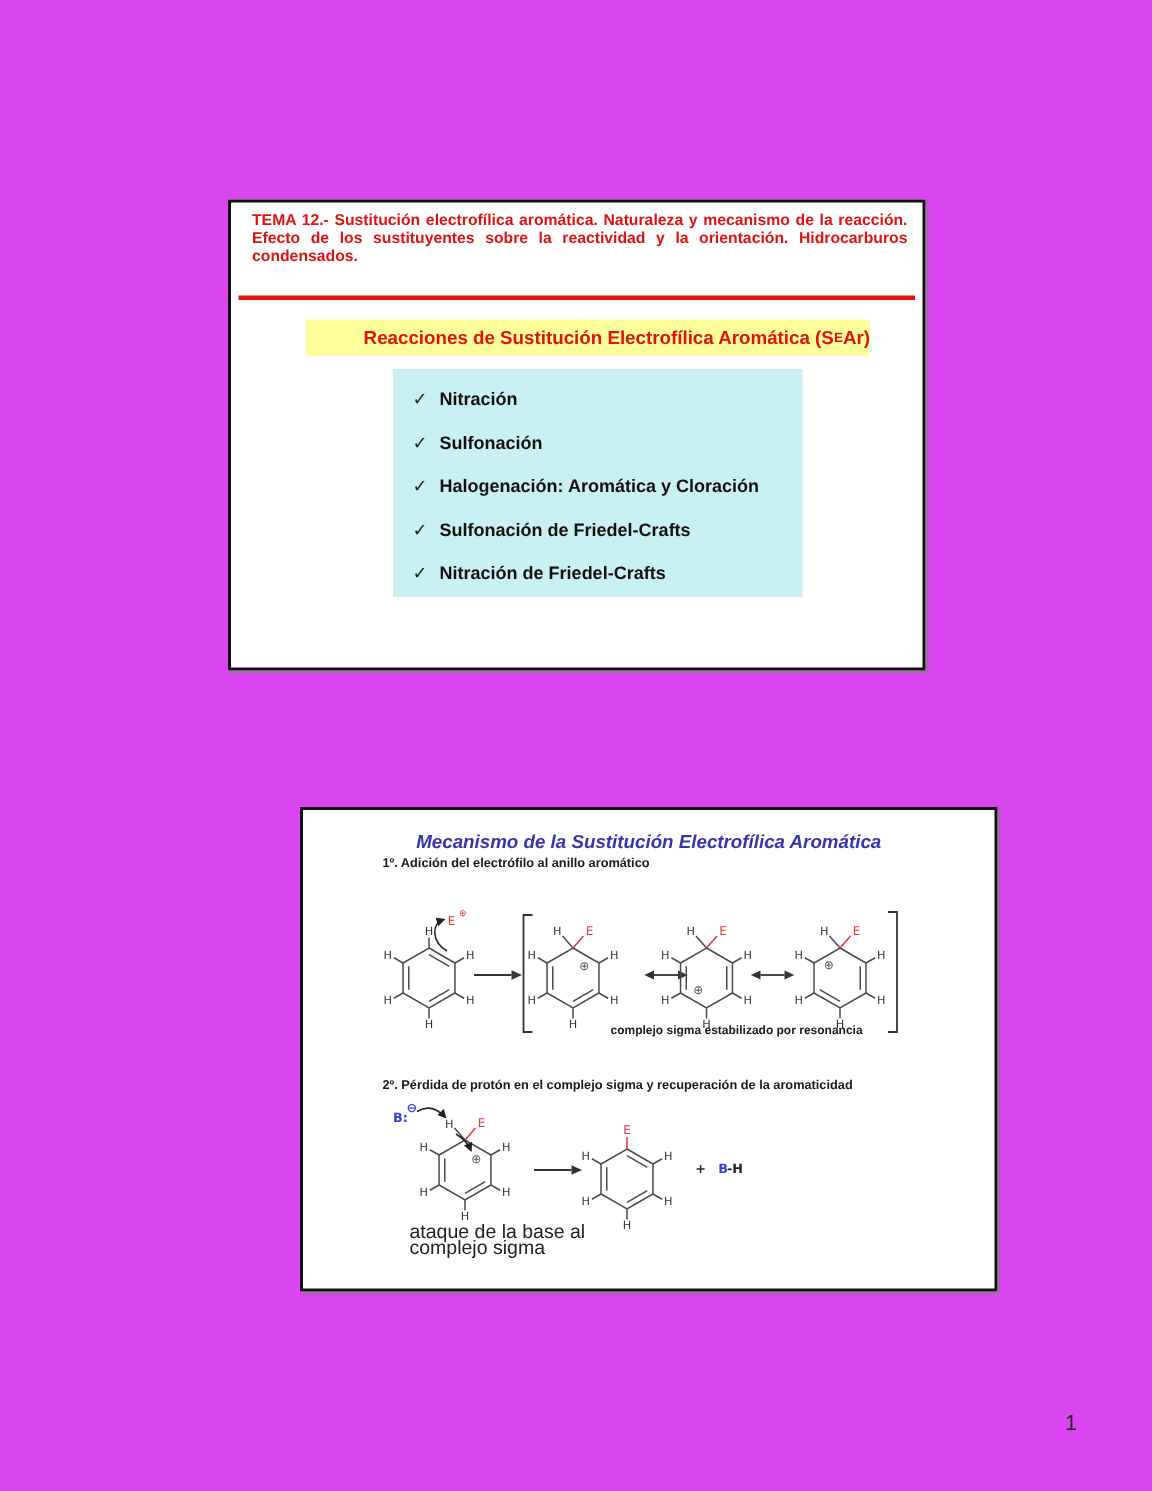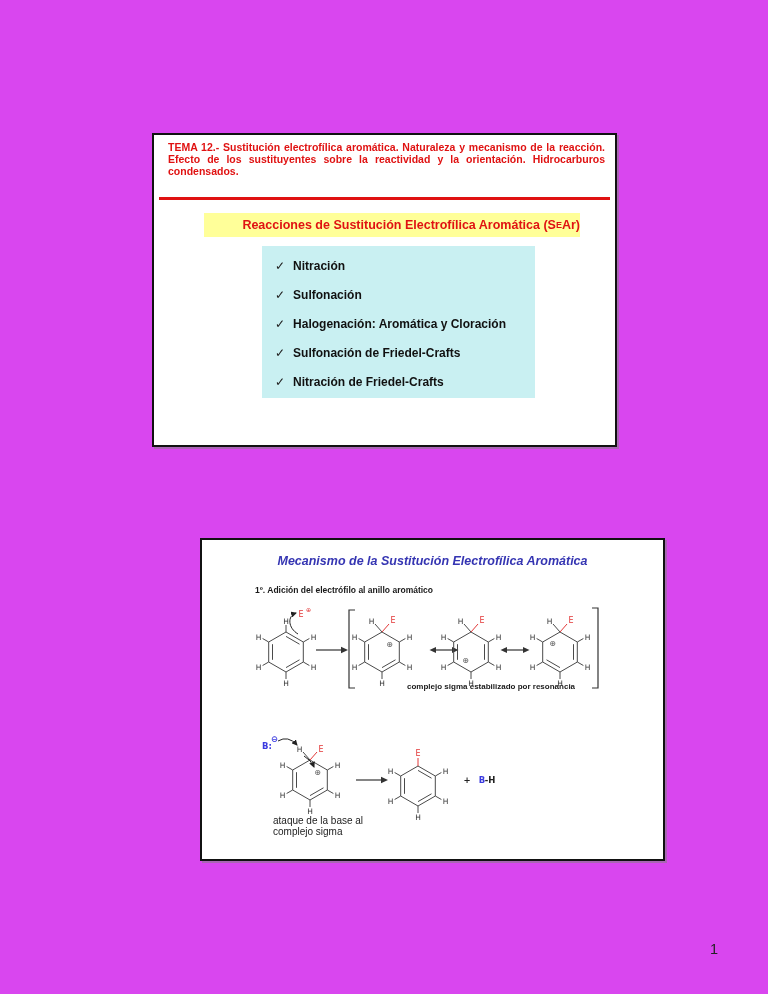--- a/index.html
+++ b/index.html
@@ -20,24 +20,24 @@
   .banner sub{font-size:9px;}
   .cyan-box{position:absolute;left:108px;top:111px;width:273px;height:152px;background:#C9F0F2;
             padding-top:5px;box-sizing:border-box;}
   .check-item{height:29px;display:flex;align-items:center;margin-left:13px;
               font-size:12px;font-weight:bold;color:#111;}
   .check{margin-right:8px;font-size:12px;font-weight:normal;color:#222;}
 
   .s2-title{position:absolute;left:0;top:14px;width:100%;text-align:center;
             color:#3535B2;font-size:12.5px;font-weight:bold;font-style:italic;}
   .step{position:absolute;left:53px;color:#1a1a1a;font-size:8.5px;font-weight:bold;}
-  .step1{top:45px;}
+  .step1{top:30px;}
   .step2{top:178px;}
   .sigma-caption{position:absolute;left:205px;top:142px;color:#1a1a1a;font-size:8px;font-weight:bold;}
-  .base-caption{position:absolute;left:71px;top:276px;color:#222;font-size:10px;line-height:10.5px;}
+  .base-caption{position:absolute;left:71px;top:276px;color:#222;font-size:13px;line-height:10.5px;}
   .scheme{position:absolute;left:8px;}
   .scheme1{top:62px;}
   .scheme2{top:194px;}
 
   .chem{font-family:"DejaVu Sans", sans-serif;}
   .chem line,.chem .hex,.chem .bracket,.chem .curve{stroke:#4a4a4a;stroke-width:1;fill:none;}
   .chem .ebond{stroke:#E23838;}
   .chem .curve{stroke:#222;}
   .chem .arrowline{stroke:#333;stroke-width:1.2;}
   .chem .ahead{fill:#333;stroke:none;}
@@ -202,20 +202,21 @@
         <line x1="332.7" y1="60" x2="326.6" y2="63.5"></line>
           <text x="322.5" y="65">H</text>
         <line x1="332.7" y1="40" x2="326.6" y2="36.5"></line>
           <text x="322.5" y="35">H</text>
       </g>
 
       <path class="bracket" d="M382,6 L388,6 L388,86 L382,86"></path>
     </svg>
 
     <div class="sigma-caption">complejo sigma estabilizado por resonancia</div>
+    <div class="step step2">2º. Pérdida de protón en el complejo sigma y recuperación de la aromaticidad</div>
 
     <svg class="chem scheme scheme2" width="400" height="112" viewBox="0 0 400 112">
       <g>
         <text class="b" x="57" y="12">B:</text>
         <text class="b sup" x="64.5" y="5">⊖</text>
         <path class="curve" d="M68,7 Q78,1 87,11" marker-end="url(#ah)"></path>
       </g>
 
       <g>
         <path class="hex" d="M100,26 L117.3,36 L117.3,56 L100,66 L82.7,56 L82.7,36 Z"></path>

